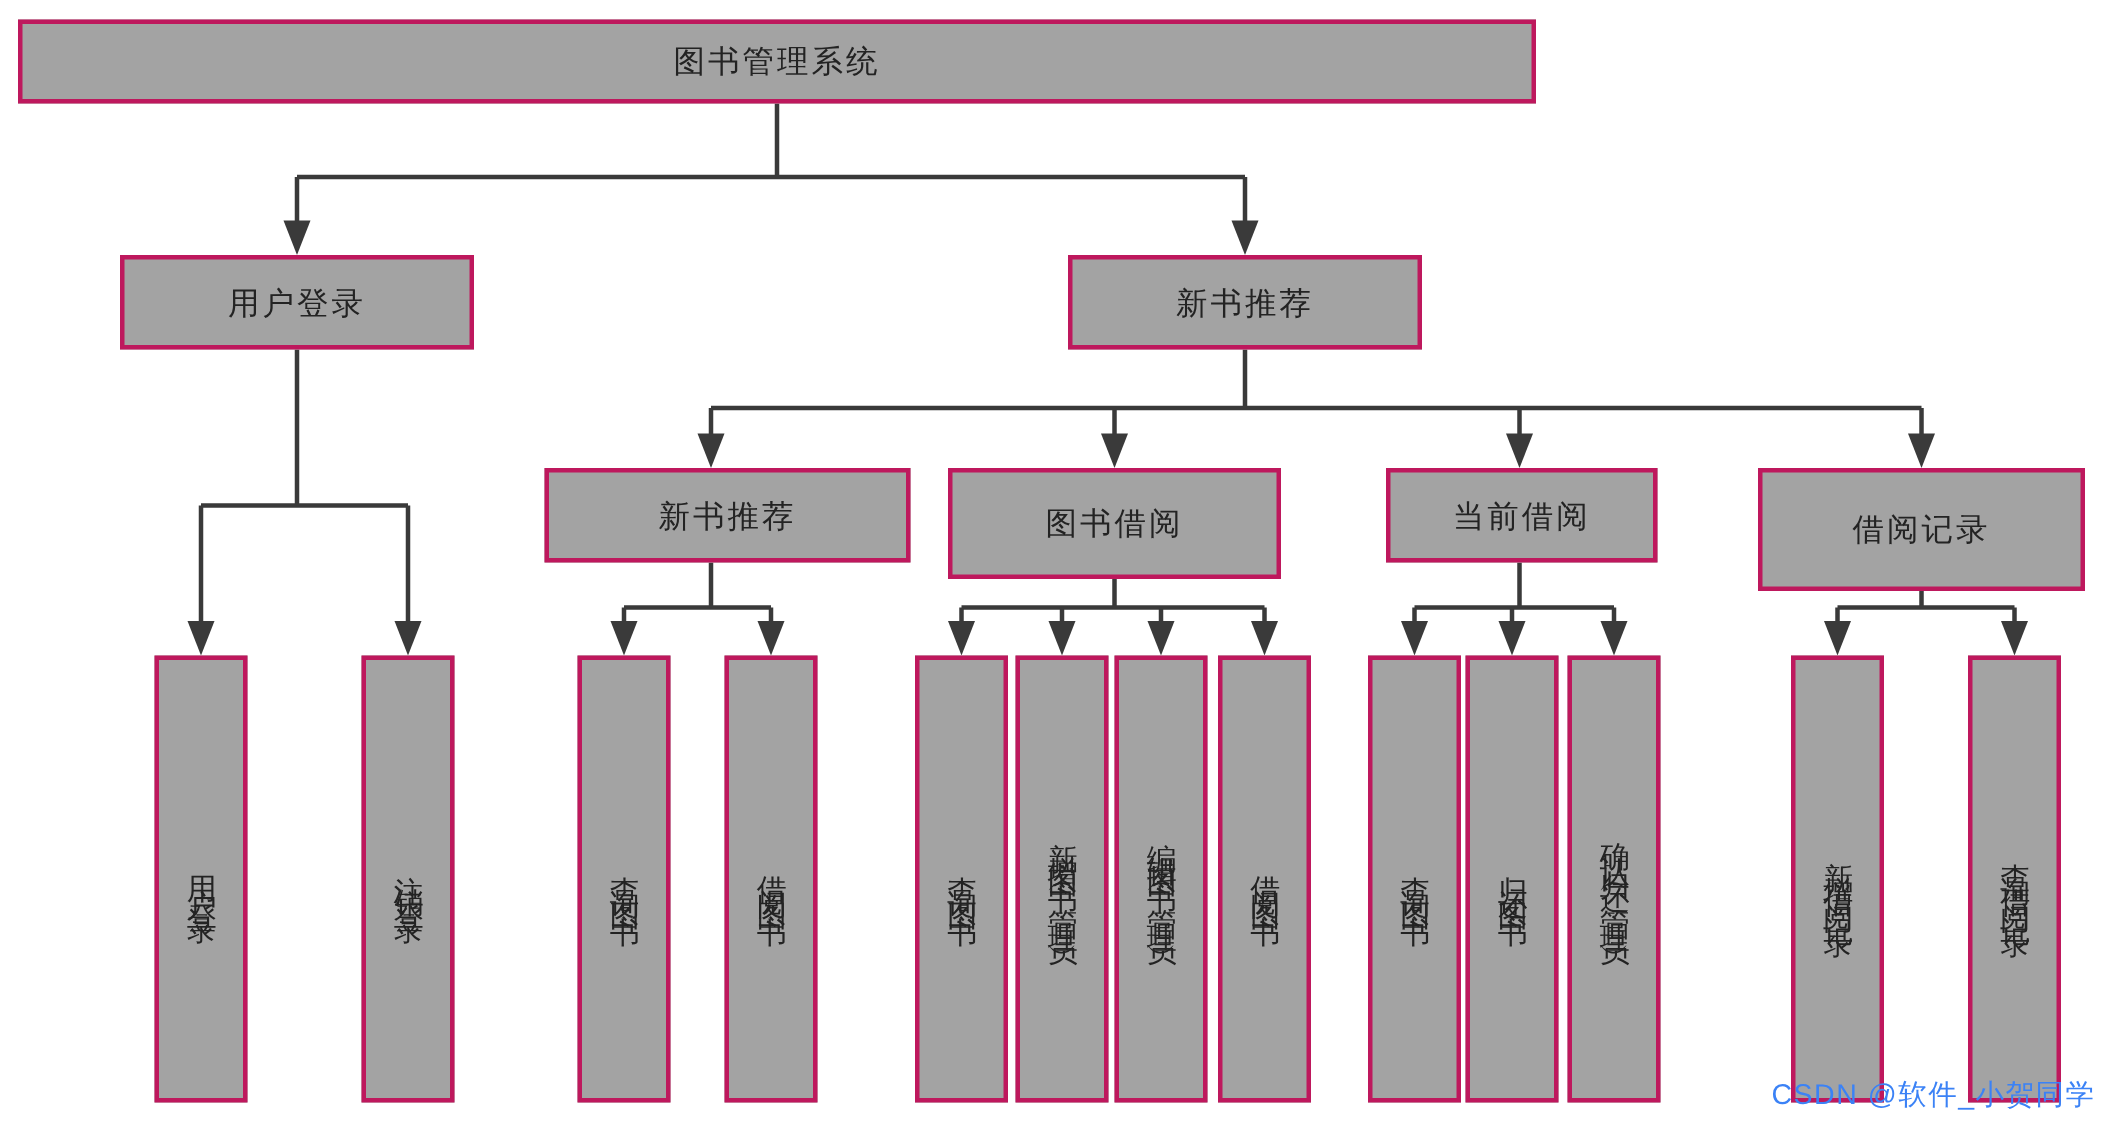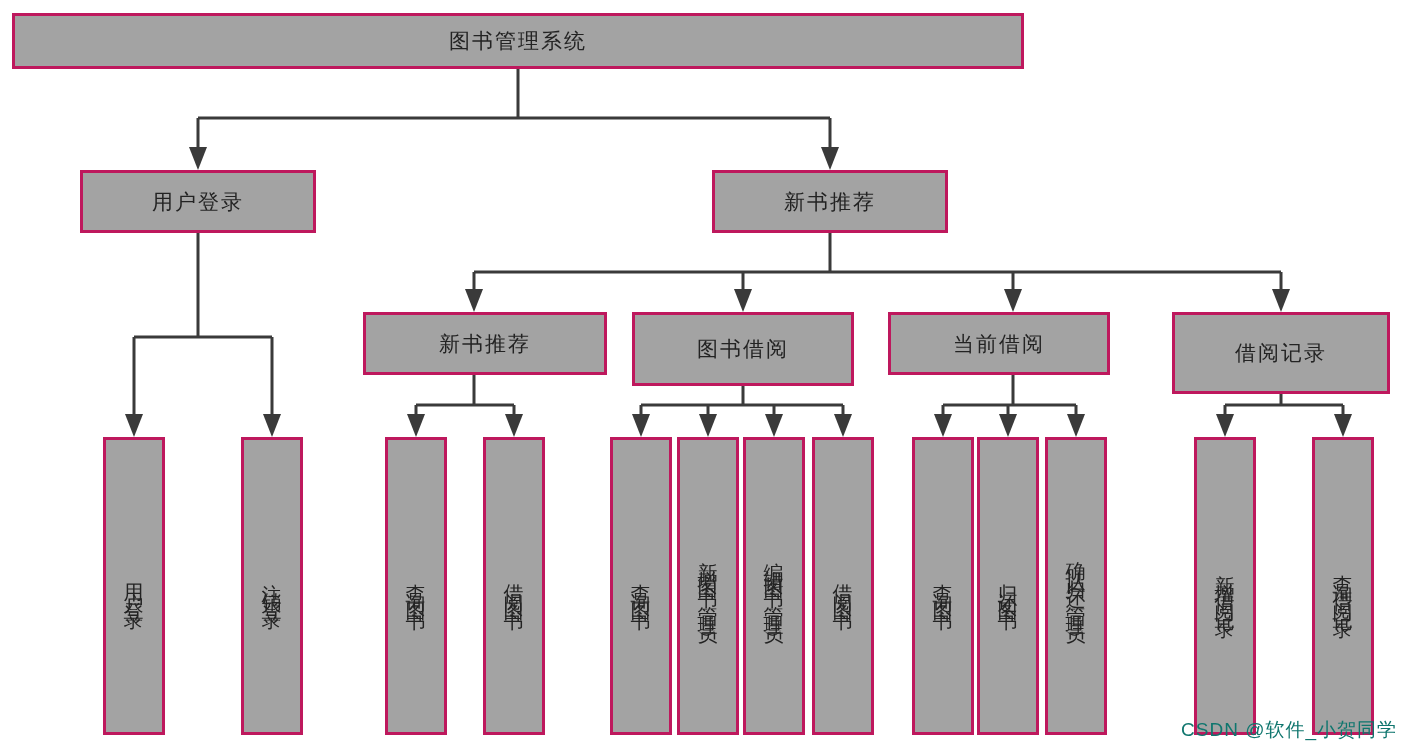--- a/index.html
+++ b/index.html
@@ -40,21 +40,21 @@
     letter-spacing: 9px;
     line-height: 1.1;
     white-space: nowrap;
   }
   .watermark {
     position: absolute;
     right: 8px;
     bottom: 4px;
     font-size: 19px;
     letter-spacing: 1px;
-    color: #0f766e;
+    color: #3b82f6;
     z-index: 2;
     white-space: nowrap;
   }
 </style>
 </head>
 <body>
 
 <div class="canvas">
 
   <svg class="connector-svg" viewBox="0 0 1405 747" xmlns="http://www.w3.org/2000/svg">
@@ -100,21 +100,21 @@
   <div class="box hbox" style="left:712px;top:170px;width:236px;height:63px">
     <span>新书推荐</span>
   </div>
 
   <div class="box hbox" style="left:363px;top:312px;width:244px;height:63px">
     <span>新书推荐</span>
   </div>
   <div class="box hbox" style="left:632px;top:312px;width:222px;height:74px">
     <span>图书借阅</span>
   </div>
-  <div class="box hbox" style="left:888px;top:312px;width:222px;height:63px">
+  <div class="box hbox" style="left:924px;top:312px;width:181px;height:63px">
     <span>当前借阅</span>
   </div>
   <div class="box hbox" style="left:1172px;top:312px;width:218px;height:82px">
     <span>借阅记录</span>
   </div>
 
   <div class="box" style="left:103px;top:437px;width:62px;height:298px">
     <span class="vtext">用户登录</span>
   </div>
   <div class="box" style="left:241px;top:437px;width:62px;height:298px">

